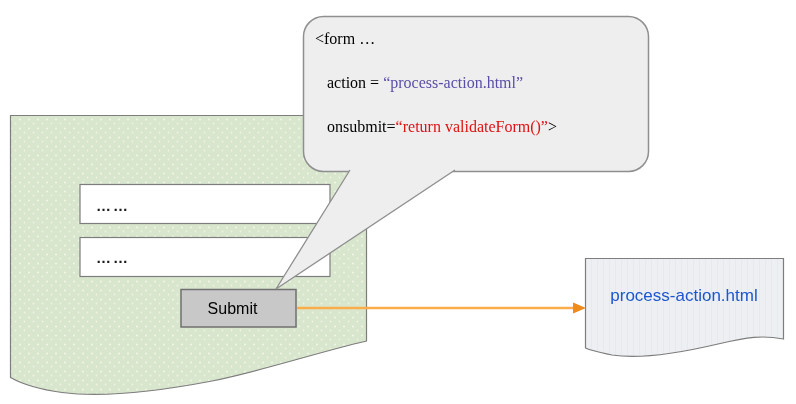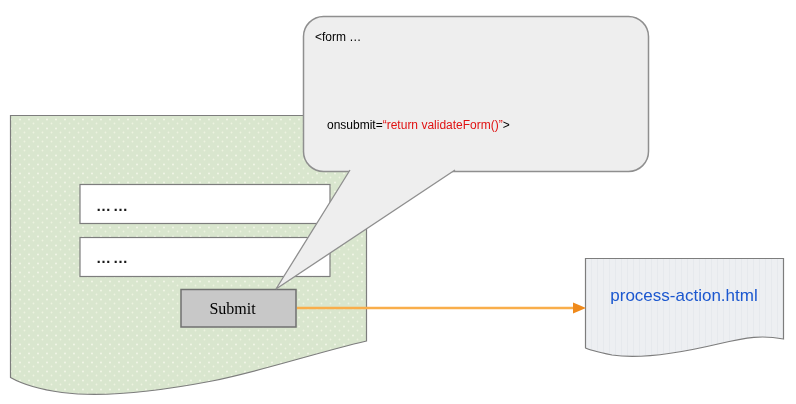--- a/index.html
+++ b/index.html
@@ -10,23 +10,23 @@
     background: #ffffff;
     font-family: "Liberation Sans", sans-serif;
     overflow: hidden;
   }
   #shapes { position: absolute; left: 0; top: 0; }
   .txt { position: absolute; white-space: nowrap; color: #000000; }
   .doc-title { font-size: 16px; }
   .input-dots { font-size: 15px; font-weight: bold; letter-spacing: 2px; color: #1a1a1a; }
   .submit-label {
     left: 181px; top: 290px; width: 103px; height: 37px;
-    line-height: 37px; text-align: center; font-size: 16px; font-family: Liberation Serif, serif;
+    line-height: 37px; text-align: center; font-size: 16px;
   }
-  .callout-line { font-size: 12px; }
+  .callout-line { font-size: 16px; font-family: Liberation Serif, serif; }
   .val-purple { color: #5a4fa8; }
   .val-red { color: #e01212; }
   .target-title {
     left: 585px; top: 286px; width: 198px;
     text-align: center; font-size: 17px; color: #1b57cf;
   }
 </style>
 </head>
 <body>
 
@@ -70,20 +70,23 @@
 
 
   <div class="txt input-dots" style="left:96px; top:197px;">……</div>
 
   <div class="txt input-dots" style="left:96px; top:249px;">……</div>
 
   <div class="txt submit-label">Submit</div>
 
   <div class="txt callout-line" style="left:315px; top:30px;">&lt;form …</div>
 
+  <div class="txt callout-line" style="left:327px; top:74px;">
+    <span>action = </span><span class="val-purple">“process-action.html”</span>
+  </div>
 
   <div class="txt target-title">process-action.html</div>
 
   <div class="txt callout-line" style="left:327px; top:118px;">
     <span>onsubmit=</span><span class="val-red">“return validateForm()”</span><span>&gt;</span>
   </div>
 
 </div>
 
 </body></html>

